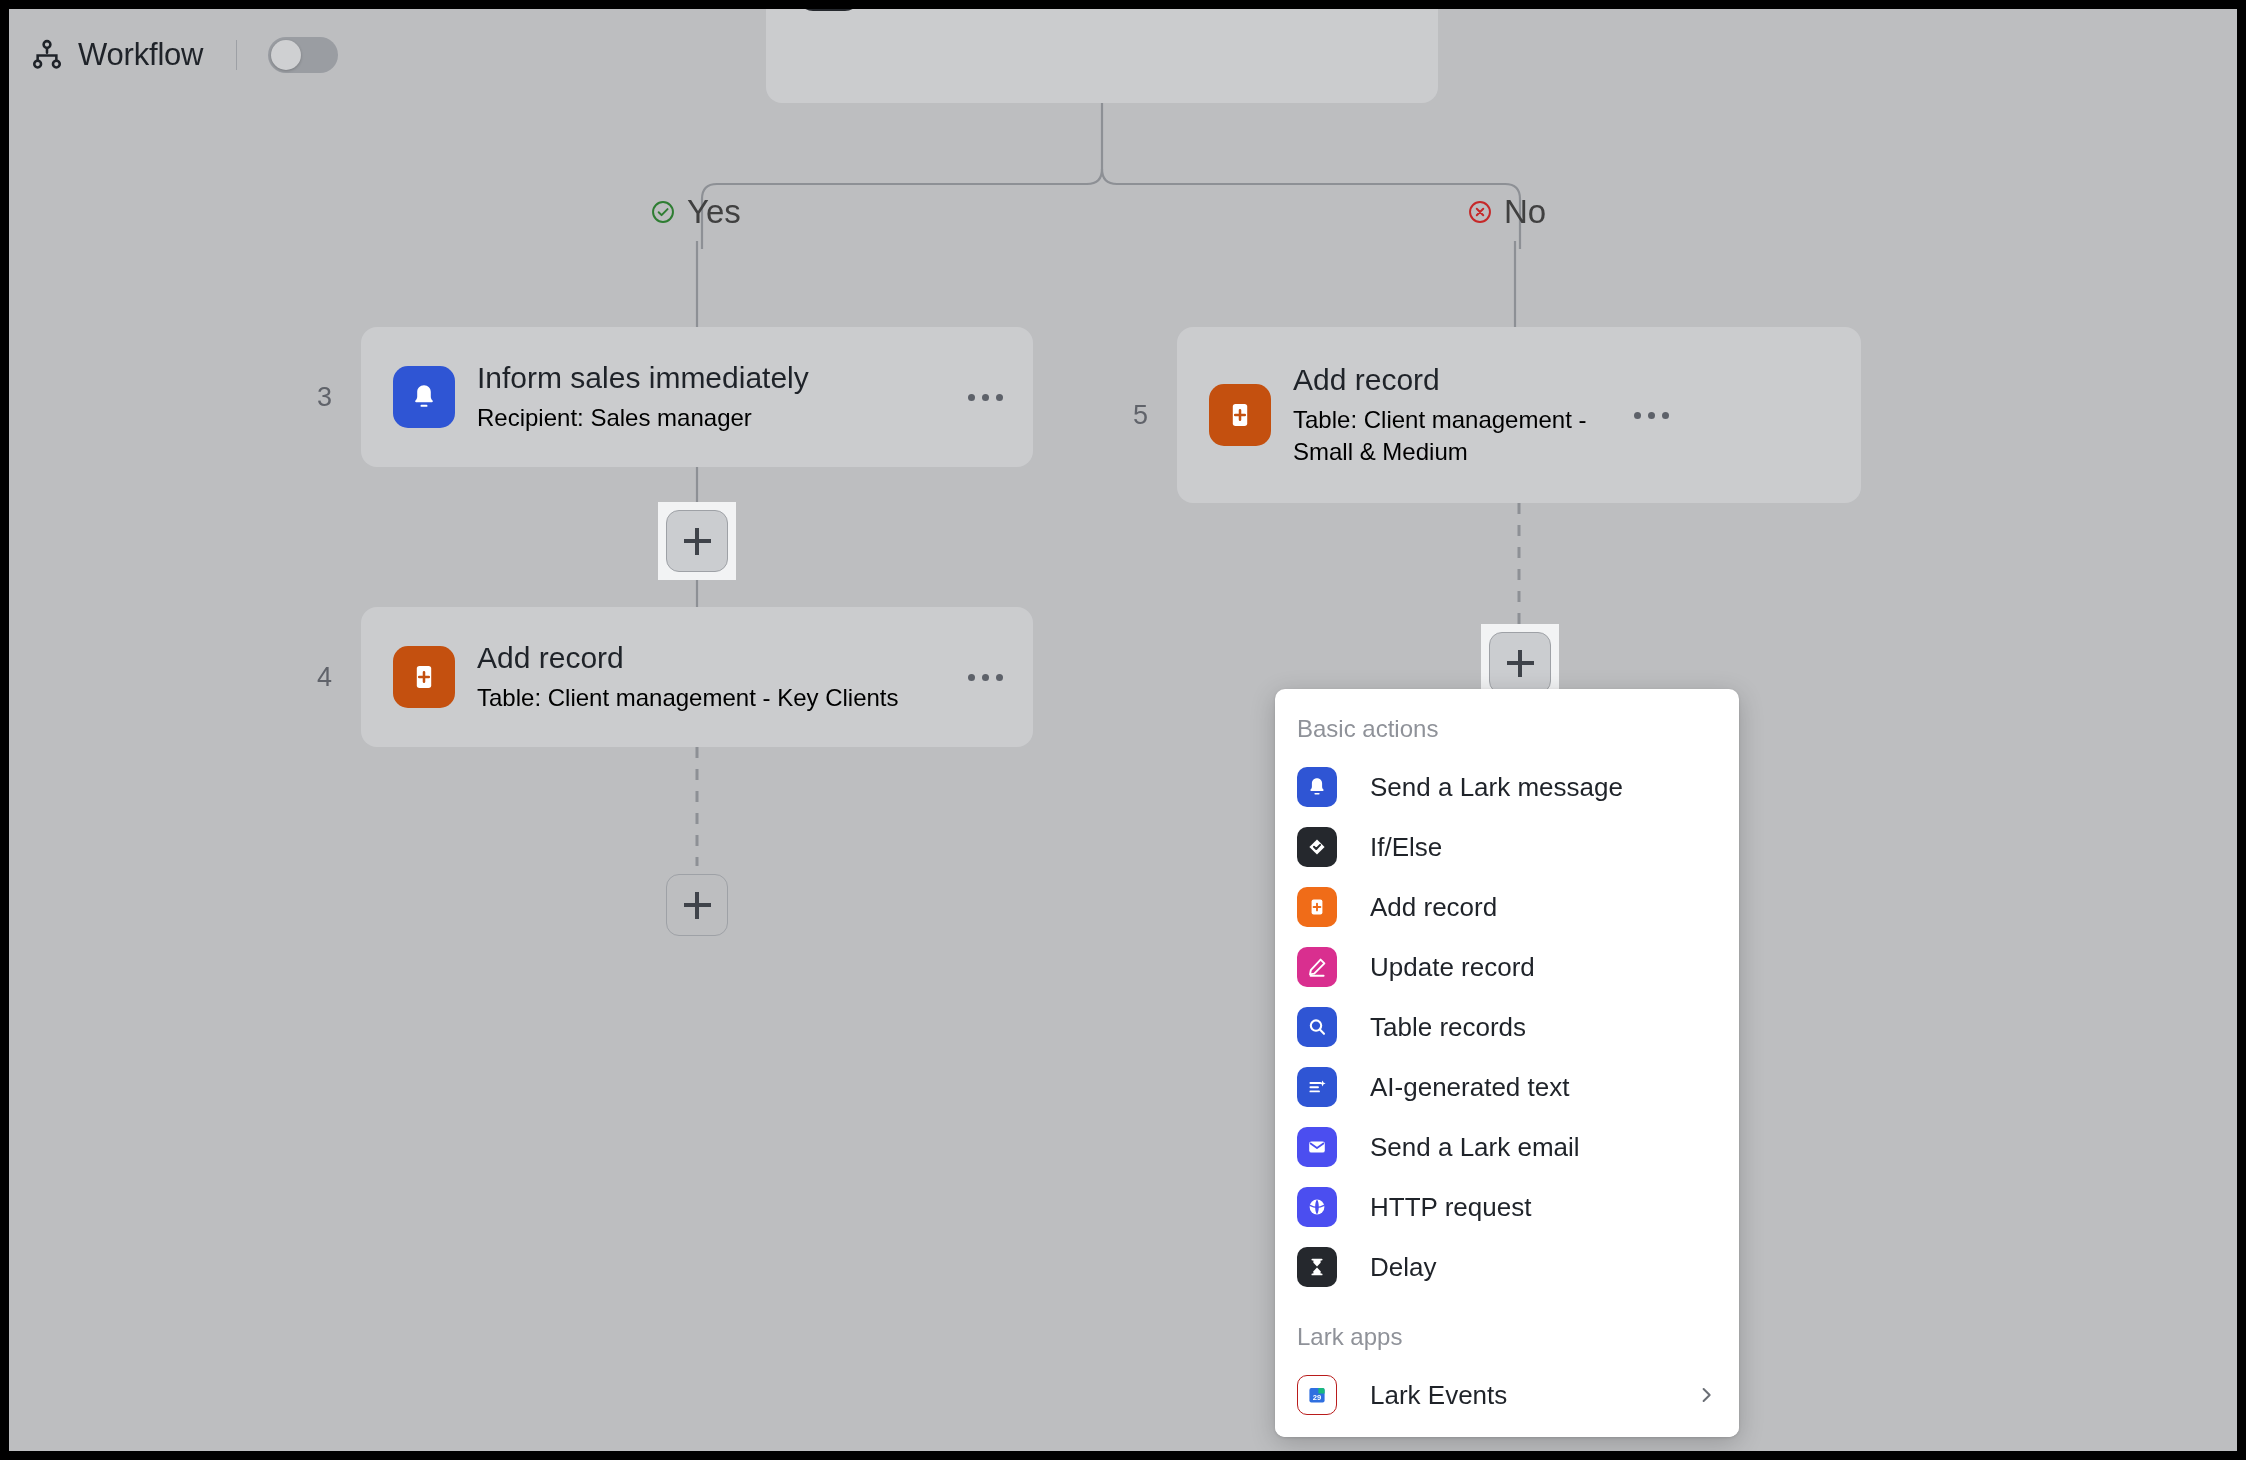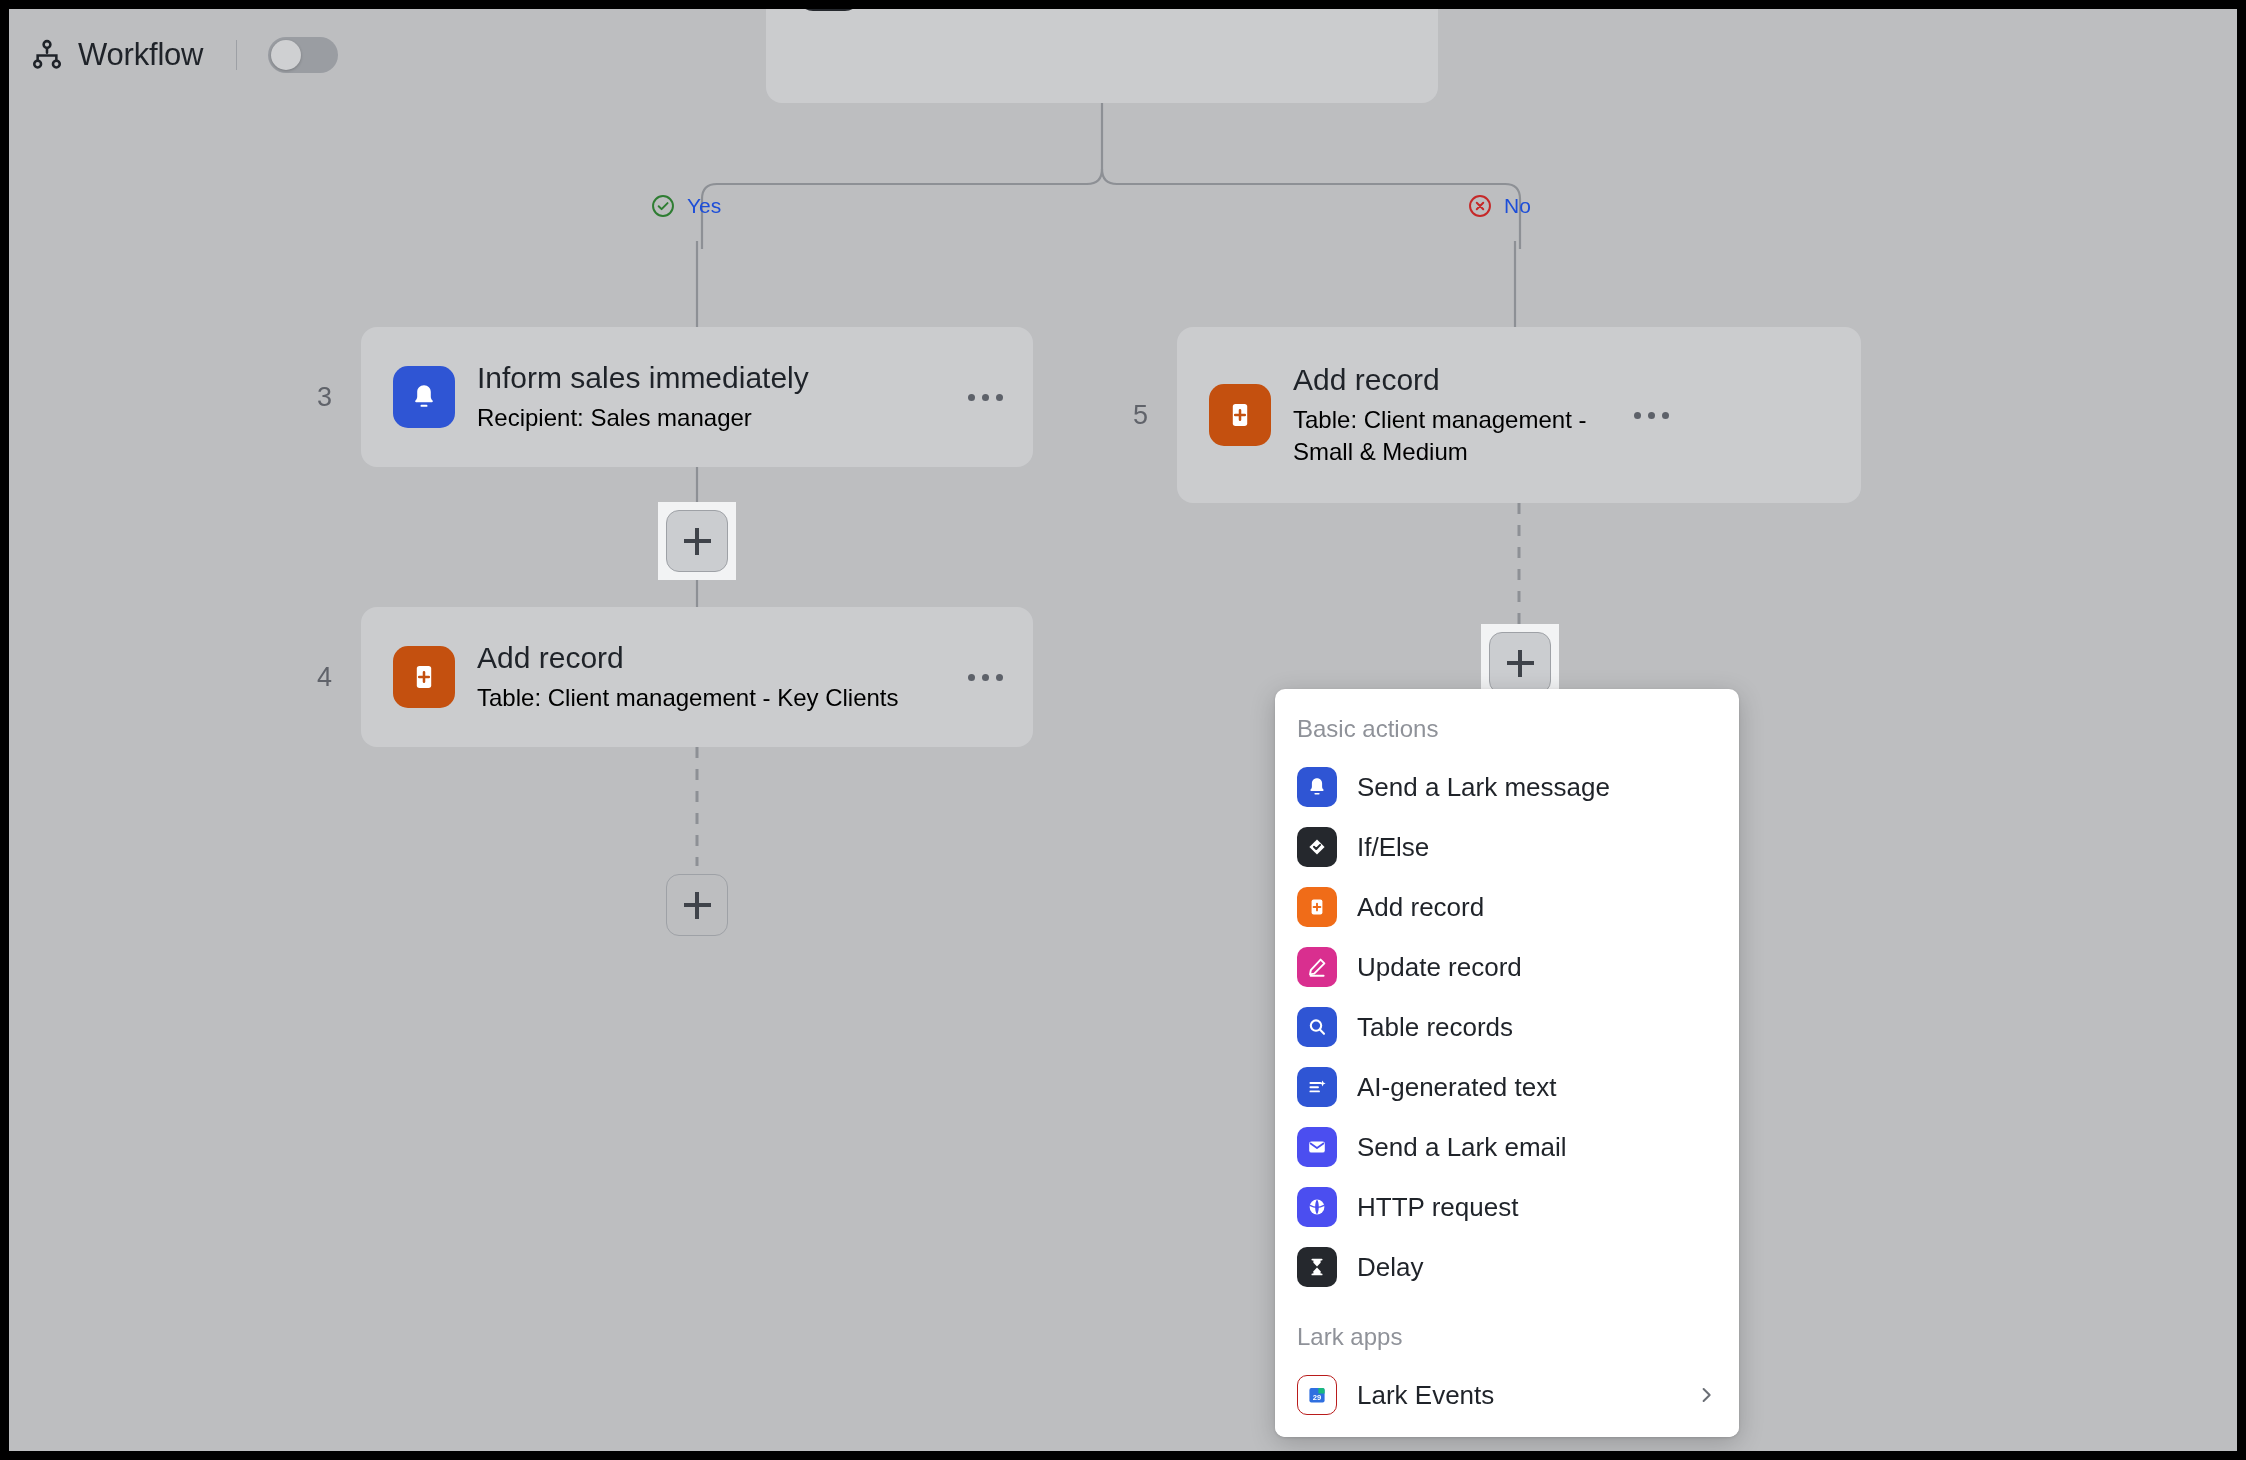--- a/index.html
+++ b/index.html
@@ -168,22 +168,22 @@
   #node-4 { left: 352px; top: 598px; width: 672px; height: 140px; }
   #node-5 { left: 1168px; top: 318px; width: 684px; height: 176px; }
 
   
   .branch-label {
     position: absolute;
     display: flex;
     align-items: center;
     gap: 11px;
     z-index: 12;
-    font-size: 21px;
-    color: #1d4ed8;
+    font-size: 33px;
+    color: #404040;
   }
   #label-yes { left: 641px; top: 184px; }
   #label-no  { left: 1458px; top: 184px; }
 
   
   .plus-wrap {
     position: absolute;
     width: 78px;
     height: 78px;
     display: flex;
@@ -249,20 +249,21 @@
     display: flex;
     align-items: center;
     justify-content: center;
     margin-right: 20px;
   }
   .menu-item .mi-label {
     font-size: 26px;
     color: #1f2329;
     flex: 1 1 auto;
     white-space: nowrap;
+    margin-left: 13px;
   }
   .menu-item .mi-chevron {
     flex: 0 0 auto;
     color: #6b6f76;
     display: flex;
     align-items: center;
   }
   .mi-icon.plain {
     background: #fff;
     border: 1px solid #b91c1c;

